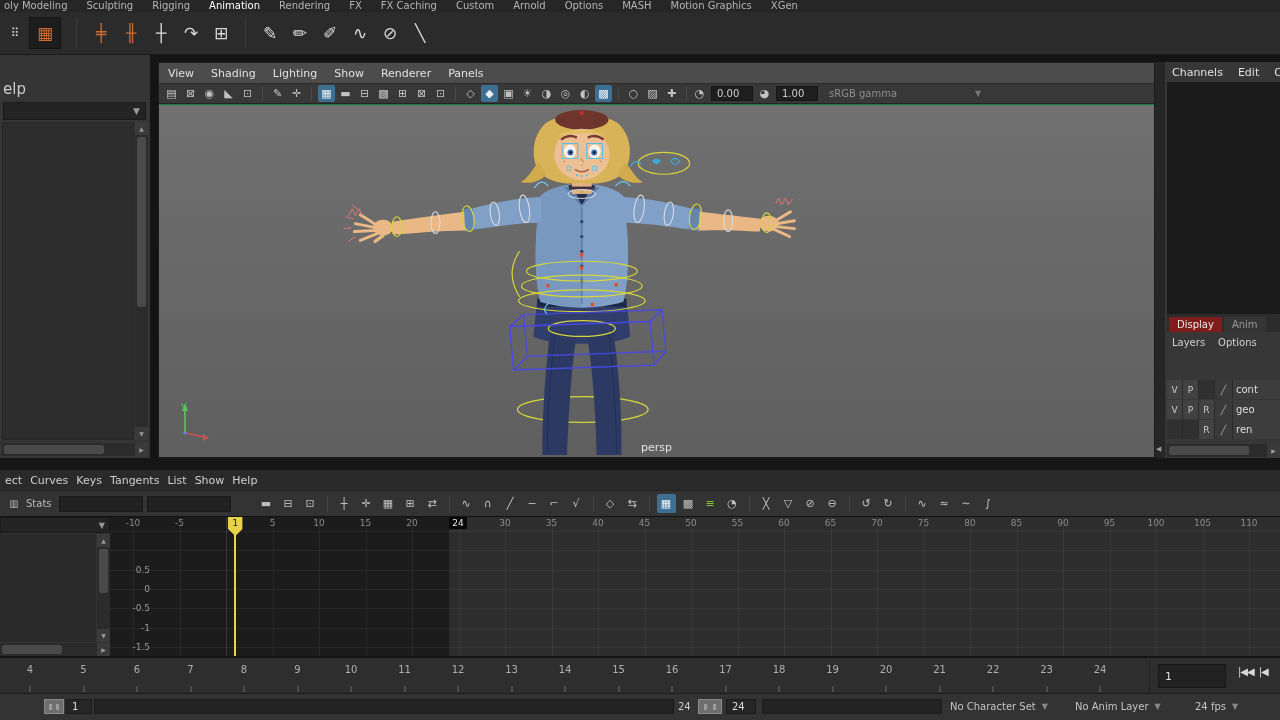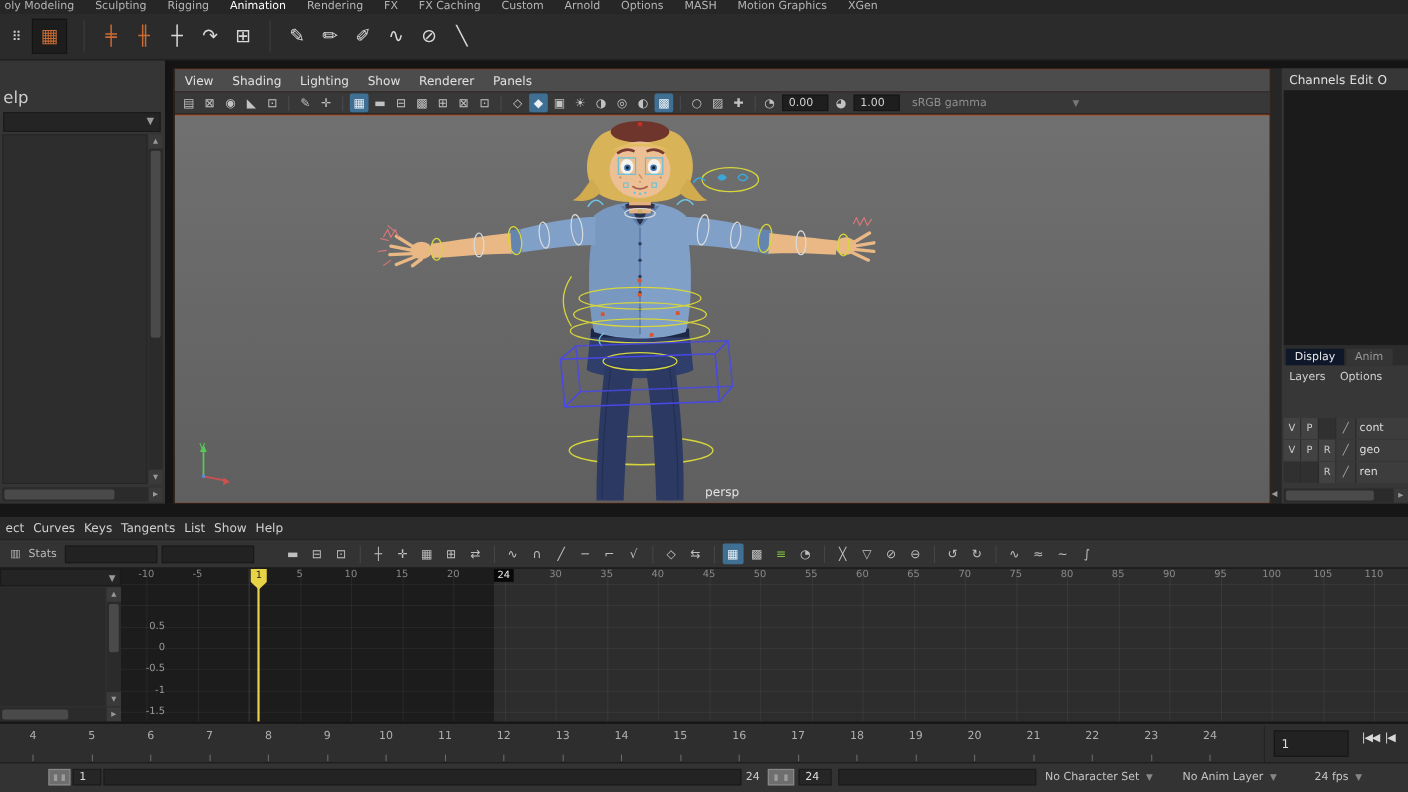--- a/index.html
+++ b/index.html
@@ -28,47 +28,47 @@
   .vscroll{display:flex;flex-direction:column;align-items:center;background:#2b2b2b;}
   .lp-vscroll{position:absolute;top:67px;right:2px;width:13px;height:318px;}
   .hscroll{display:flex;align-items:center;background:#2b2b2b;}
   .lp-hscroll{position:absolute;left:2px;top:388px;width:146px;height:13px;}
   .scroll-btn{width:13px;height:13px;display:flex;align-items:center;justify-content:center;background:#3a3a3a;color:#999;font-size:6px;flex:0 0 auto;}
   .scroll-thumb-v{width:9px;height:170px;background:#4a4a4a;border-radius:2px;margin-top:2px;flex:0 0 auto;}
   .scroll-thumb-h{height:9px;width:100px;background:#4a4a4a;border-radius:2px;margin-left:2px;flex:0 0 auto;}
   .spacer{flex:1;}
 
   
-  .viewport{position:absolute;left:158px;top:62px;width:997px;height:396px;background:#c2410c;border:1px solid #1c1c1c;}
+  .viewport{position:absolute;left:158px;top:62px;width:997px;height:396px;background:#15803d;border:1px solid #1c1c1c;}
   .vp-menu{height:20px;background:#4c4c4c;display:flex;gap:17px;align-items:center;padding:0 9px;}
   .vp-mitem{font-size:11px;color:#e0e0e0;cursor:default;}
   .vp-toolbar{height:21px;background:#383838;border-top:1px solid #2c2c2c;border-bottom:1px solid #242424;display:flex;align-items:center;padding:0 4px;}
   .vp-icons{display:flex;align-items:center;gap:2px;}
   .vp-icon{width:17px;height:17px;display:flex;align-items:center;justify-content:center;font-size:11px;color:#c2c2c2;border-radius:2px;flex:0 0 auto;}
   .vp-icon.active{background:var(--active-blue);color:#eaf2f8;}
   .vp-sep{width:1px;height:14px;background:#4a4a4a;margin:0 4px;flex:0 0 auto;}
   .vp-field{width:42px;height:15px;background:#1e1e1e;border:1px solid #161616;color:#cfcfcf;font-size:10px;display:flex;align-items:center;padding-left:5px;margin:0 3px;}
   .vp-colorspace{margin-left:8px;color:#8f8f8f;font-size:10px;display:flex;align-items:center;gap:78px;}
   .vp-colorspace .chev{font-size:8px;color:#777;}
   .vp-canvas{position:absolute;left:0;top:42px;right:0;bottom:0;background:linear-gradient(#707070,#5f5f5f);overflow:hidden;}
   .persp{position:absolute;bottom:3px;left:50%;transform:translateX(-50%);color:#e2e2e2;font-size:11px;}
   .character{position:absolute;left:172px;top:0;width:470px;height:356px;}
   .axis{position:absolute;left:18px;bottom:16px;width:40px;height:40px;}
   .axis-y-label{position:absolute;left:22px;bottom:46px;color:#58c858;font-size:10px;}
 
   
   .side-strip{position:absolute;left:1155px;top:62px;width:10px;height:396px;background:#262626;}
   .side-strip .arrow{position:absolute;bottom:5px;left:1px;font-size:7px;color:#999;}
   .channel-panel{position:absolute;left:1165px;top:62px;width:115px;height:396px;background:#373737;overflow:hidden;}
-  .cb-menu{height:20px;display:flex;gap:4px;align-items:center;padding:0 7px;}
+  .cb-menu{height:20px;display:flex;gap:15px;align-items:center;padding:0 7px;}
   .cb-mitem{font-size:11px;color:#e0e0e0;white-space:nowrap;}
   .cb-dark{position:absolute;left:2px;top:20px;width:113px;height:232px;background:#1b1b1b;}
   .cb-tabs{position:absolute;left:2px;top:252px;width:113px;height:18px;display:flex;gap:2px;align-items:flex-end;background:#2c2c2c;padding-left:2px;}
   .cb-tab{padding:2px 8px;font-size:10px;background:#353535;color:#999;}
-  .cb-tab.active{background:#0f172a;color:#e8e8e8;margin-top:41px;}
+  .cb-tab.active{background:#7f1d1d;color:#e8e8e8;margin-top:41px;}
   .cb-lmenu{position:absolute;left:2px;top:272px;display:flex;gap:13px;padding:3px 5px;}
   .cb-lmenu .cb-mitem{font-size:10px;color:#d0d0d0;}
   .cb-rows{position:absolute;left:2px;top:318px;width:113px;display:flex;flex-direction:column;gap:1px;}
   .cb-row{display:flex;height:19px;background:#3d3d3d;}
   .cb-cell{width:16px;border-right:1px solid #2a2a2a;display:flex;align-items:center;justify-content:center;font-size:9px;color:#cccccc;background:#424242;flex:0 0 auto;}
   .cb-cell.empty{background:#303030;}
   .cb-cell.icon{width:18px;color:#aaa;background:#3a3a3a;}
   .cb-row-label{flex:1;display:flex;align-items:center;padding-left:3px;font-size:10px;color:#dddddd;overflow:hidden;}
   .cb-hscroll{position:absolute;left:2px;top:382px;width:113px;height:13px;}
 

